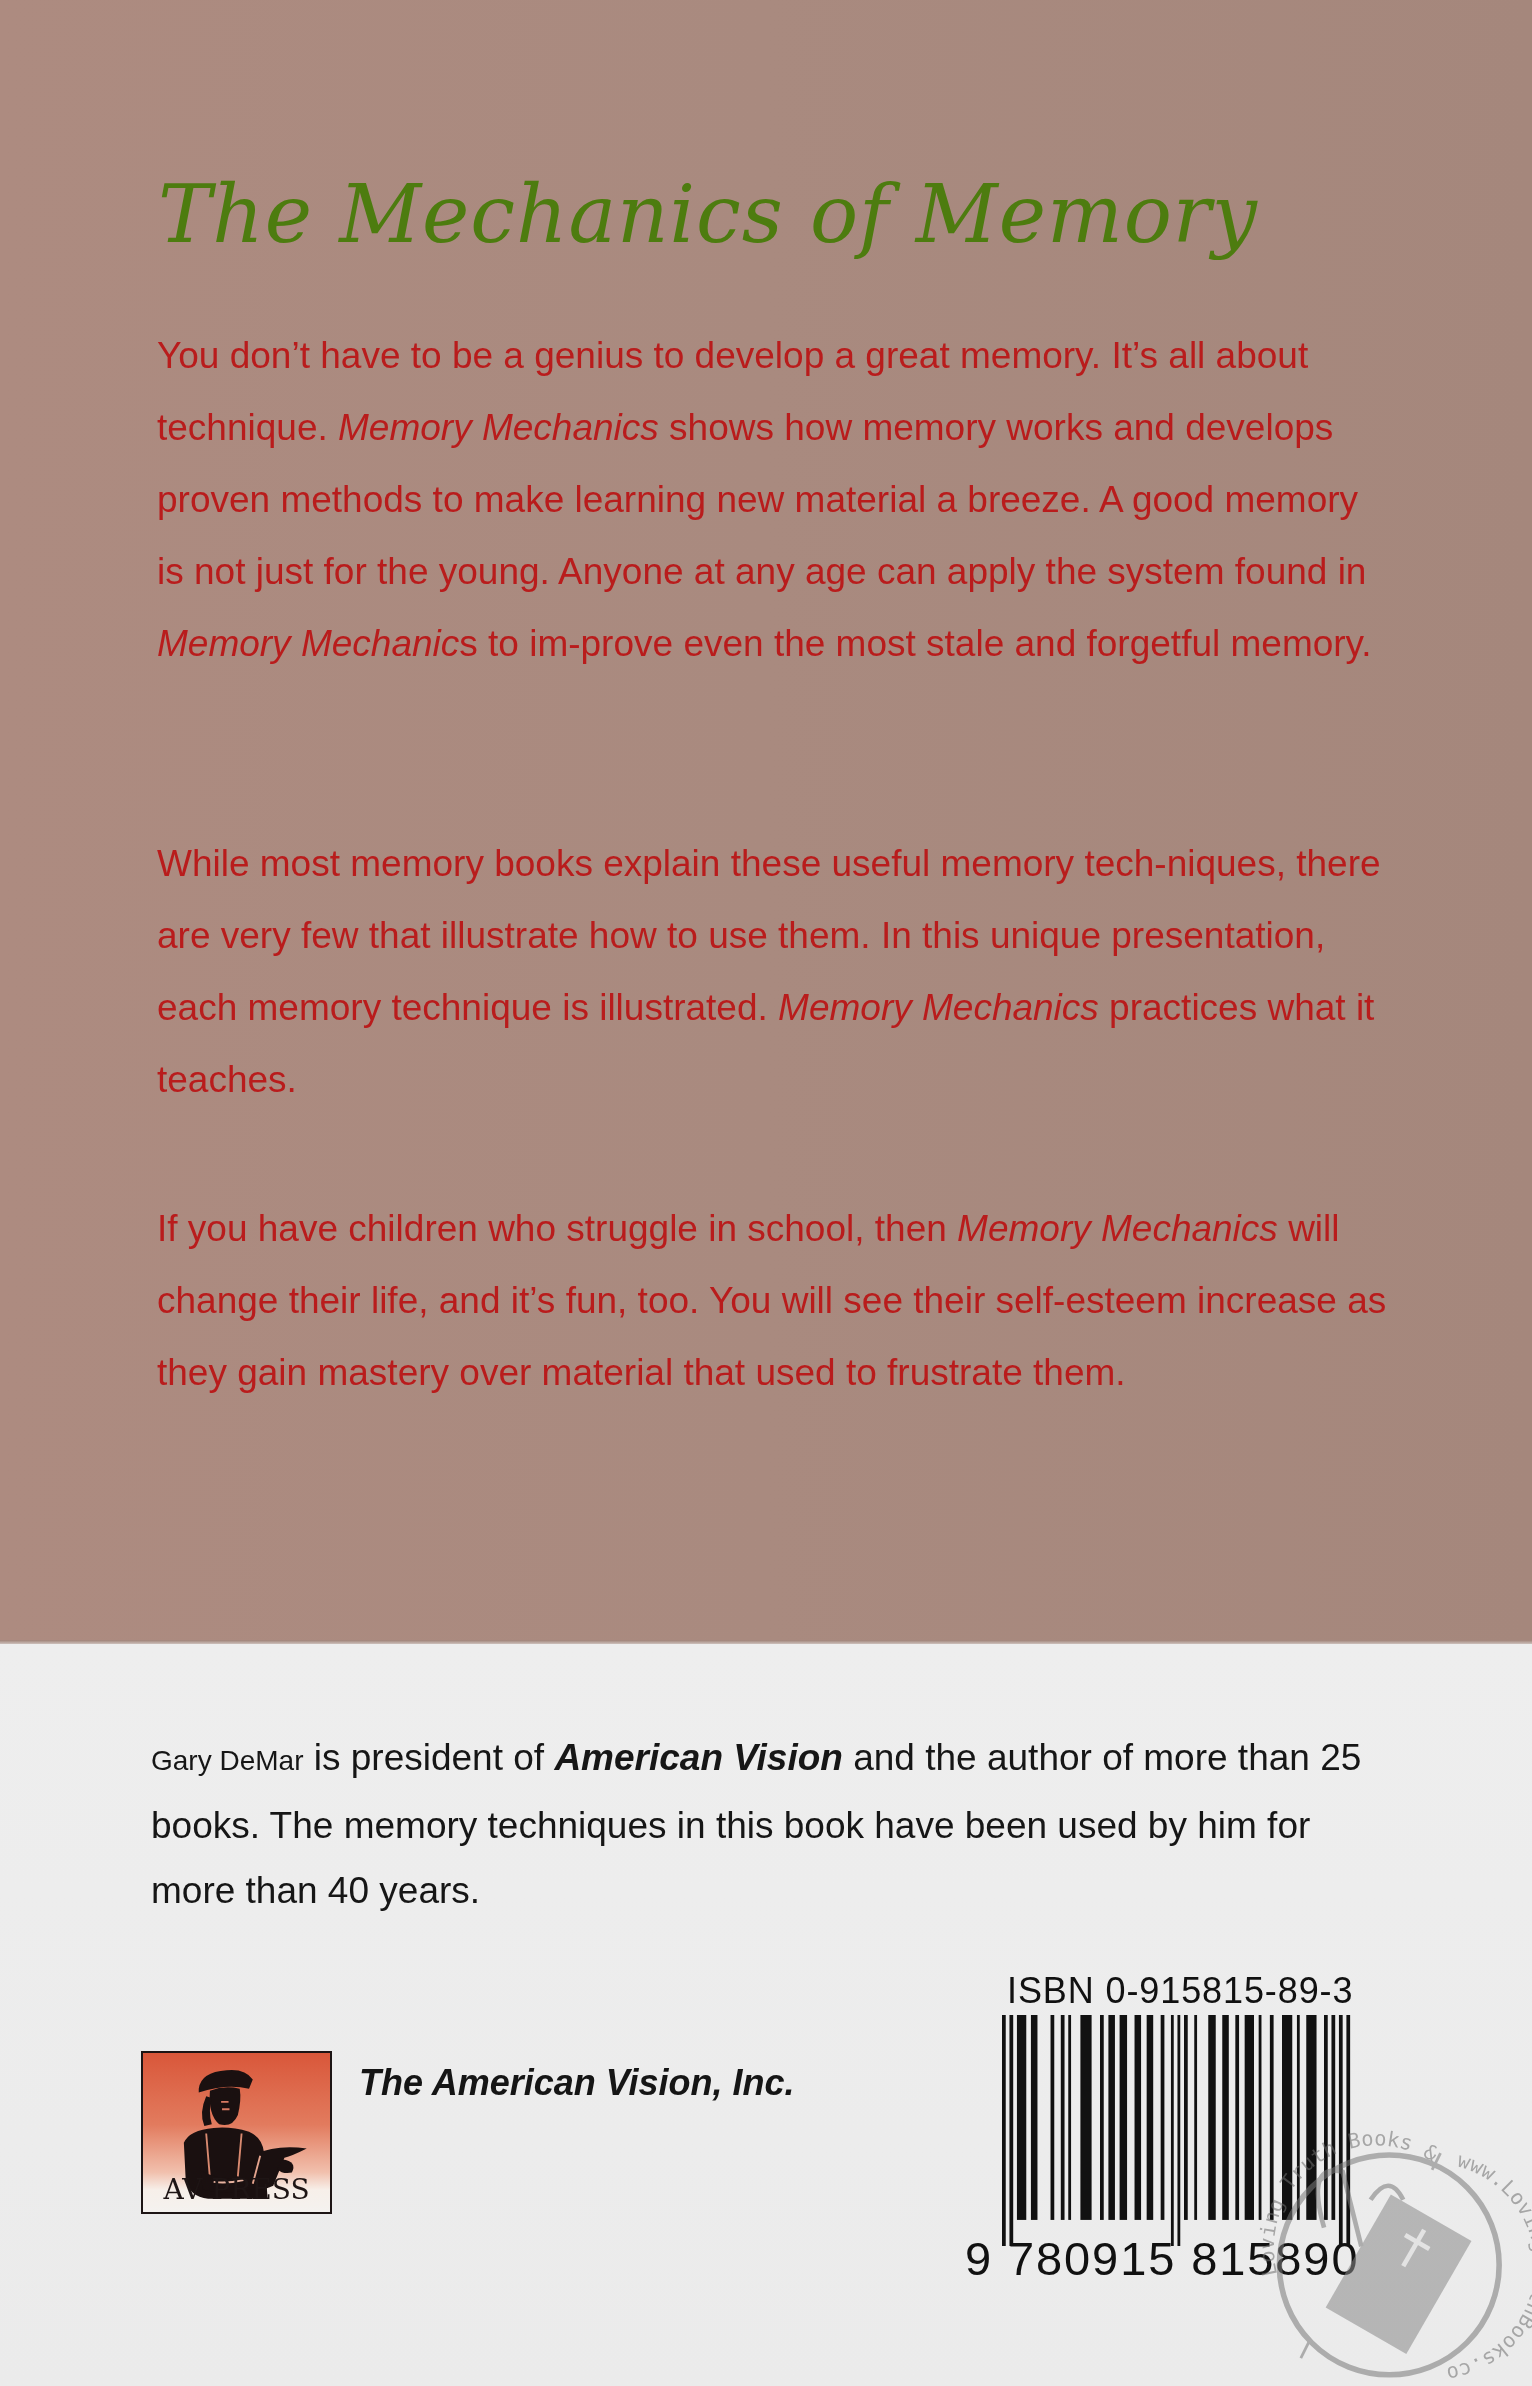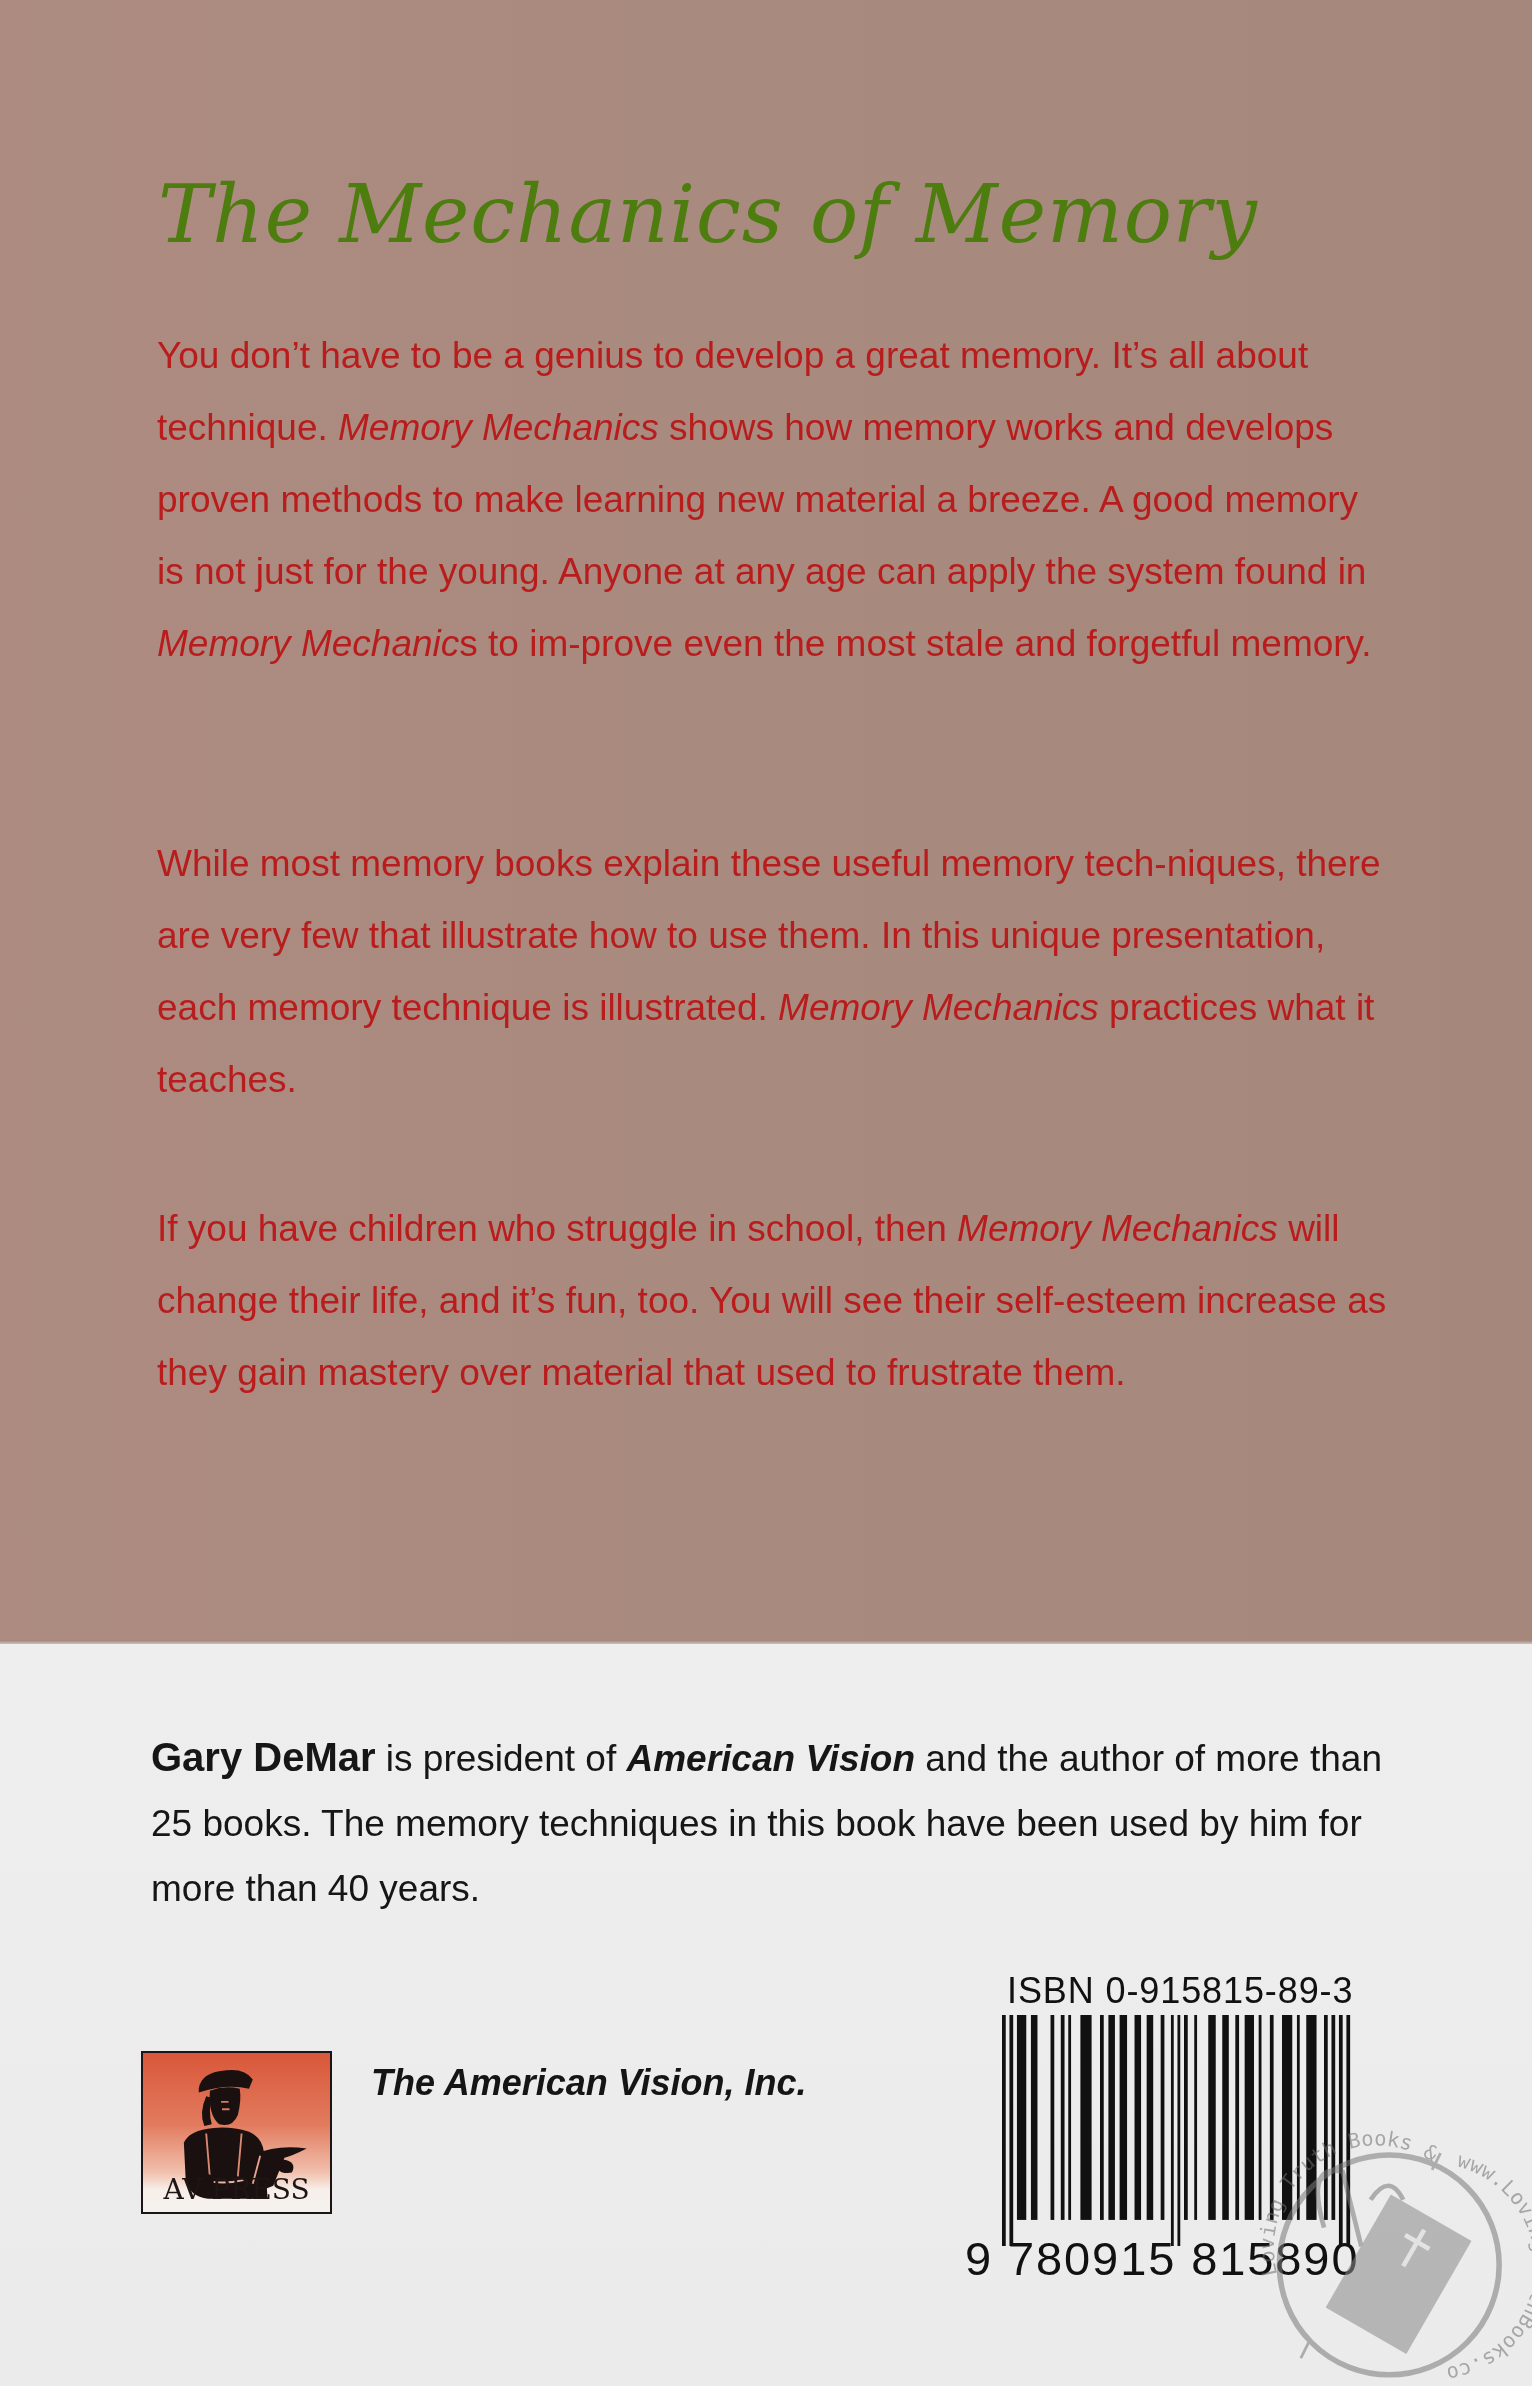--- a/index.html
+++ b/index.html
@@ -7,27 +7,27 @@
   .top-panel { position: absolute; left: 0; top: 0; width: 1533px; height: 1644px; background: linear-gradient(90deg, #ad8b80 0%, #a98a7f 50%, #a5877c 100%); }
   .top-panel::after { content: ""; position: absolute; left: 0; right: 0; bottom: -1.9px; height: 5.6px; background: linear-gradient(#9f8176, #e4e0de); }
   .title { position: absolute; left: 158px; top: 168px; margin: 0; font-family: "DejaVu Serif", serif; font-style: italic; font-weight: normal; font-size: 80px; color: #4d7c0f; letter-spacing: 0.9px; white-space: nowrap; }
   .para { position: absolute; left: 157px; width: 1231px; margin: 0; font-family: "Liberation Sans", sans-serif; font-size: 37px; line-height: 72px; color: #b91c1c; }
   .para em { font-style: italic; }
   .p1 { top: 320px; }
   .p2 { top: 828px; }
   .p3 { top: 1193px; }
   .bottom-panel { position: absolute; left: 0; top: 1644px; width: 1533px; height: 743px; background: linear-gradient(180deg, #eeeeee 0%, #ebebeb 100%); }
   .bio { position: absolute; left: 151px; top: 1725px; width: 1249px; margin: 0; font-size: 37px; line-height: 65px; color: #161616; }
-  .bio .name { font-size: 40px; font-weight: bold; }
+  .bio .name { font-size: 28px; }
   .bio .org { font-weight: bold; font-style: italic; }
   .logo { position: absolute; left: 141px; top: 2051px; width: 191px; height: 163px; border: 2.8px solid #1d1515; box-sizing: border-box; background: linear-gradient(180deg, #d9573a 0%, #e27b5e 45%, #f1c0ad 75%, #f7efe9 86%, #f4f2ef 100%); overflow: hidden; }
   .logo svg { position: absolute; left: 9.3px; top: 5.6px; }
   .logo-text { position: absolute; left: 0; right: 0; bottom: 5.6px; text-align: center; font-family: "DejaVu Serif", serif; font-size: 28px; color: #1e1515; letter-spacing: 0; }
   .publisher { position: absolute; left: 359px; top: 2056px; }
-  .publisher div { font-size: 36px; line-height: 54px; color: #202020; white-space: nowrap; margin-left: 12px; }
+  .publisher div { font-size: 36px; line-height: 54px; color: #202020; white-space: nowrap; }
   .publisher .pub-name { font-weight: bold; font-style: italic; color: #151515; }
   .isbn { position: absolute; left: 1007px; top: 1970px; font-size: 36px; color: #111; letter-spacing: 0.9px; white-space: nowrap; }
   .barcode { position: absolute; left: 1002px; top: 2015px; width: 350px; height: 231px; }
   .barcode-digits { position: absolute; left: 965px; top: 2231px; font-size: 47px; color: #111; white-space: nowrap; letter-spacing: 1.9px; }
   .stamp { position: absolute; left: 1212px; top: 2088px; width: 321px; height: 298px; opacity: 0.55; }
 </style>
 </head>
 <body>
 
 <div class="top-panel"></div>

